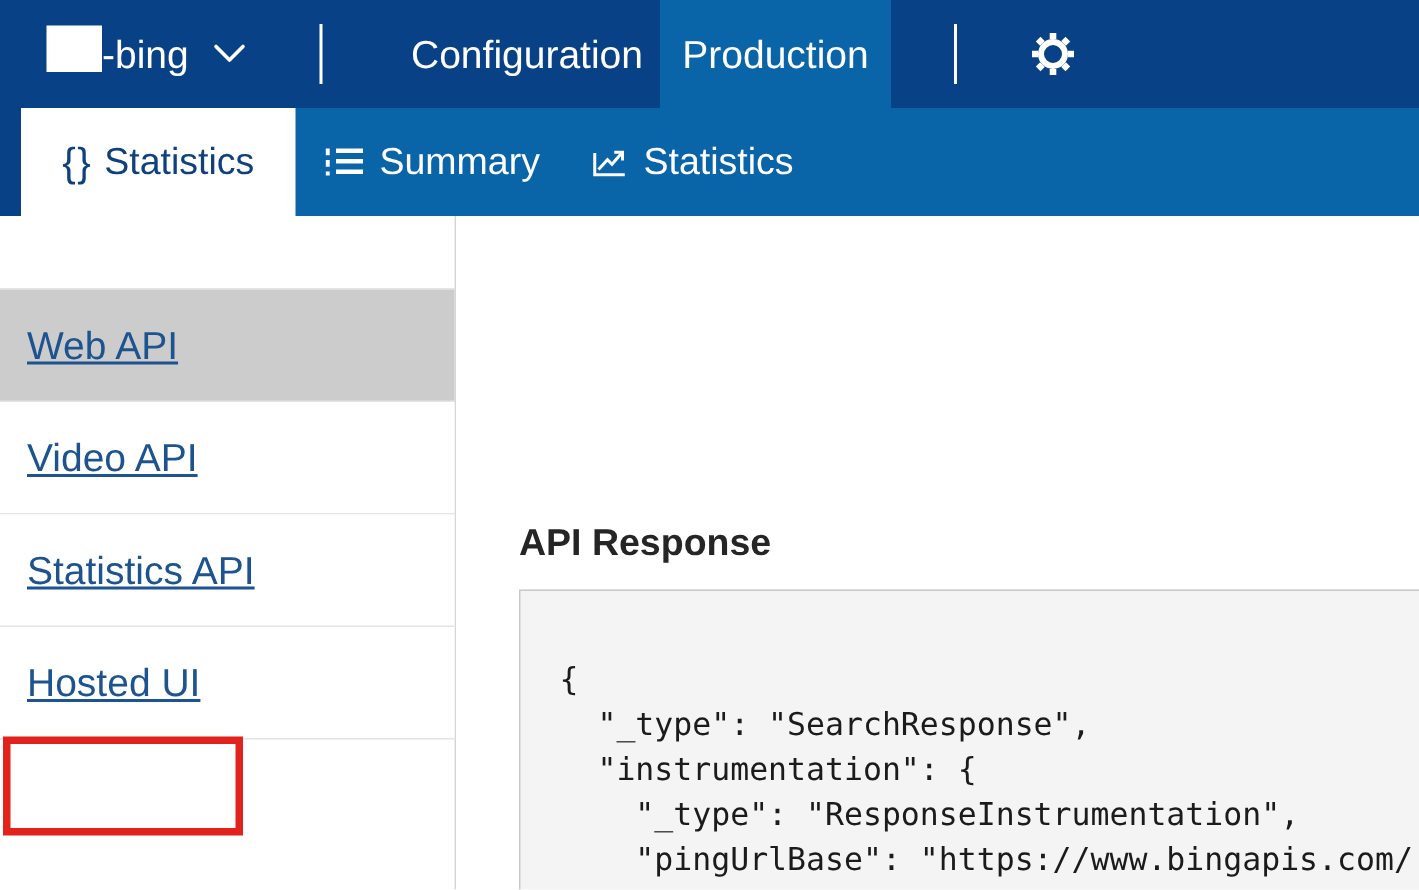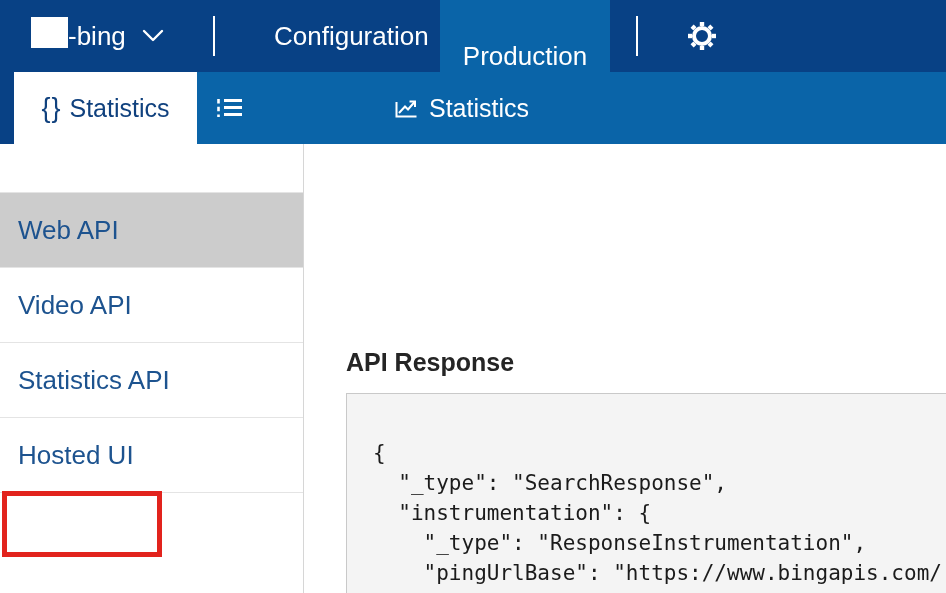--- a/index.html
+++ b/index.html
@@ -41,22 +41,22 @@
   .chevron { position: absolute; left: 142px; top: 29px; }
   .vdiv { position: absolute; top: 16px; width: 2px; height: 40px; background: #ffffff; }
   .vdiv1 { left: 213px; }
   .vdiv2 { left: 636px; }
   .nav-label {
     position: absolute; top: 0; height: 72px; display: flex; align-items: center;
     font-size: 26px; color: #ffffff; cursor: pointer;
   }
   .nav-config { left: 274px; }
   .nav-production {
-    position: absolute; left: 440px; top: 0; width: 170px; height: 72px;
-    background: var(--tabbar-bg); display: flex; align-items: flex-end; justify-content: center;
+    position: absolute; left: 440px; top: 0; width: 154px; height: 72px;
+    background: var(--tabbar-bg); display: flex; align-items: center; justify-content: center;
     font-size: 26px; color: #ffffff; cursor: pointer;
   }
   .gear { position: absolute; left: 687px; top: 21px; cursor: pointer; }
 
   
   .tabbar {
     position: absolute; left: 0; top: 72px; width: 946px; height: 72px;
     background: var(--tabbar-bg);
   }
   .navy-strip {
@@ -83,20 +83,21 @@
     background: #ffffff; border-right: 1px solid var(--sidebar-border);
   }
   .sidebar-spacer {
     height: 49px; border-bottom: 1px solid var(--sidebar-divider);
   }
   .sidebar-item {
     height: 75px; display: flex; align-items: center; padding-left: 18px;
     font-size: 26px; color: var(--sidebar-link);
     border-bottom: 1px solid var(--sidebar-divider); cursor: pointer;
     background: #ffffff;
+    text-decoration: underline;
   }
   .sidebar-item.selected { background: var(--sidebar-selected-bg); }
   .annotation-box {
     position: absolute; left: 2px; top: 347px; width: 160px; height: 66px;
     border: 5px solid var(--annotation-red); pointer-events: none;
   }
 
   
   .main { position: absolute; left: 304px; top: 144px; width: 642px; height: 449px; }
   .page-title {
@@ -158,20 +159,21 @@
   </div>
   <div class="tab tab-summary">
     <svg class="tab-icon" width="27" height="24" viewBox="0 0 27 24">
       <g stroke="#ffffff" fill="none">
         <line x1="2.5" y1="3" x2="2.5" y2="21" stroke-width="2.6" stroke-dasharray="4.5 3.2"></line>
         <line x1="8" y1="4.5" x2="26" y2="4.5" stroke-width="3"></line>
         <line x1="8" y1="11.5" x2="26" y2="11.5" stroke-width="3"></line>
         <line x1="8" y1="18.5" x2="26" y2="18.5" stroke-width="3"></line>
       </g>
     </svg>
+    <span>Summary</span>
   </div>
   <div class="tab tab-statistics">
     <svg class="tab-icon" width="26" height="24" viewBox="0 0 26 24">
       <g stroke="#ffffff" fill="none" stroke-width="2">
         <path d="M3.5 6 L3.5 20.5 L23.5 20.5"></path>
         <path d="M6 17 L12 10.5 L15 13.5 L21.5 6"></path>
         <path d="M16.5 5.5 L22 5.5 L22 11"></path>
       </g>
     </svg>
     <span>Statistics</span>

